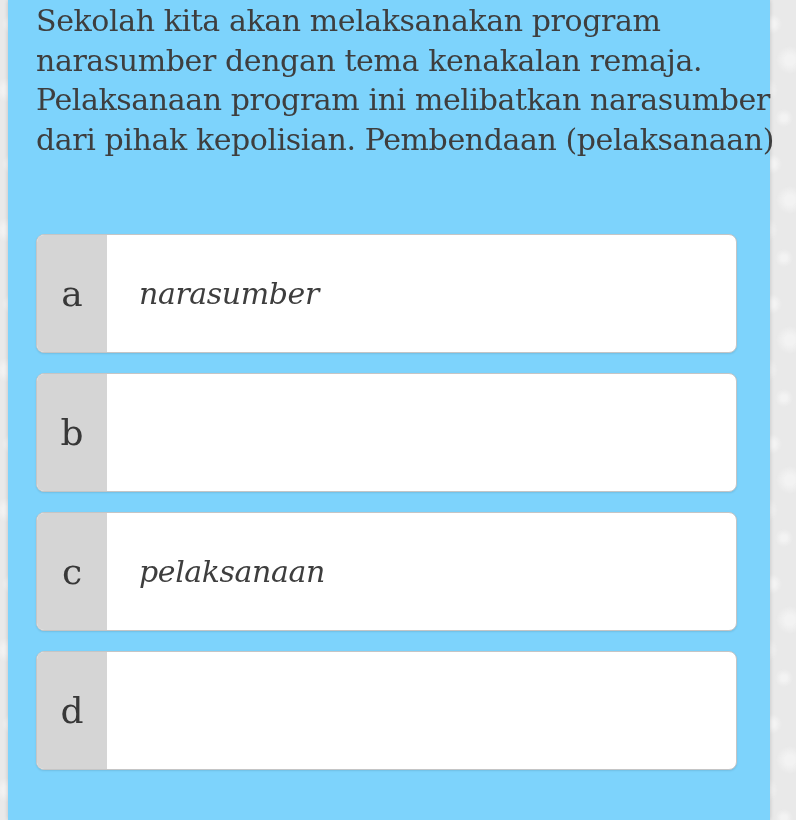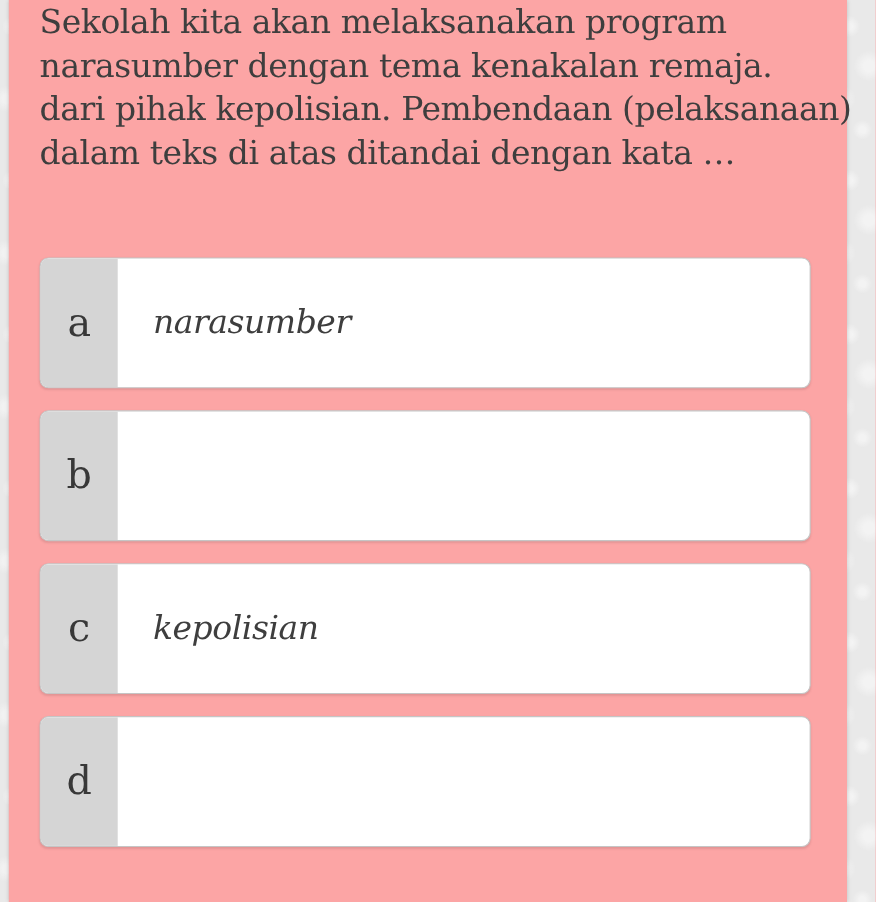--- a/index.html
+++ b/index.html
@@ -19,21 +19,21 @@
       radial-gradient(circle at 6px 90px, rgba(255,255,255,0.4) 0 4px, rgba(255,255,255,0) 12px),
       radial-gradient(circle at 24px 118px, rgba(255,255,255,0.45) 0 3px, rgba(255,255,255,0) 9px);
     background-size: 38px 140px;
   }
   .card {
     position: absolute;
     left: 8px;
     top: 0;
     width: 762px;
     height: 820px;
-    background: #fca5a5;
+    background: #7dd3fc;
     box-shadow: 0 0 4px rgba(0,0,0,0.18);
     padding: 0 49px 0 28px;
   }
   .question {
     padding-top: 1px;
     font-size: 30px;
     line-height: 39.5px;
     color: #3e3e3e;
     letter-spacing: -0.4px;
   }
@@ -79,38 +79,38 @@
   }
 </style>
 </head>
 <body>
 
 <div class="card">
 
   <div class="question">
     <div class="q-line">Sekolah kita akan melaksanakan program</div>
     <div class="q-line">narasumber dengan tema kenakalan remaja.</div>
+    <div class="q-line">Pelaksanaan program ini melibatkan narasumber</div>
     <div class="q-line">dari pihak kepolisian. Pembendaan (pelaksanaan)</div>
-    <div class="q-line">dalam teks di atas ditandai dengan kata …</div>
   </div>
 
   <div class="options">
 
     <div class="option">
       <div class="option-letter">a</div>
       <div class="option-text">narasumber</div>
     </div>
 
     <div class="option">
       <div class="option-letter">b</div>
     </div>
 
     <div class="option">
       <div class="option-letter">c</div>
-      <div class="option-text">kepolisian</div>
+      <div class="option-text">pelaksanaan</div>
     </div>
 
     <div class="option">
       <div class="option-letter">d</div>
     </div>
 
   </div>
 
 </div>
 

